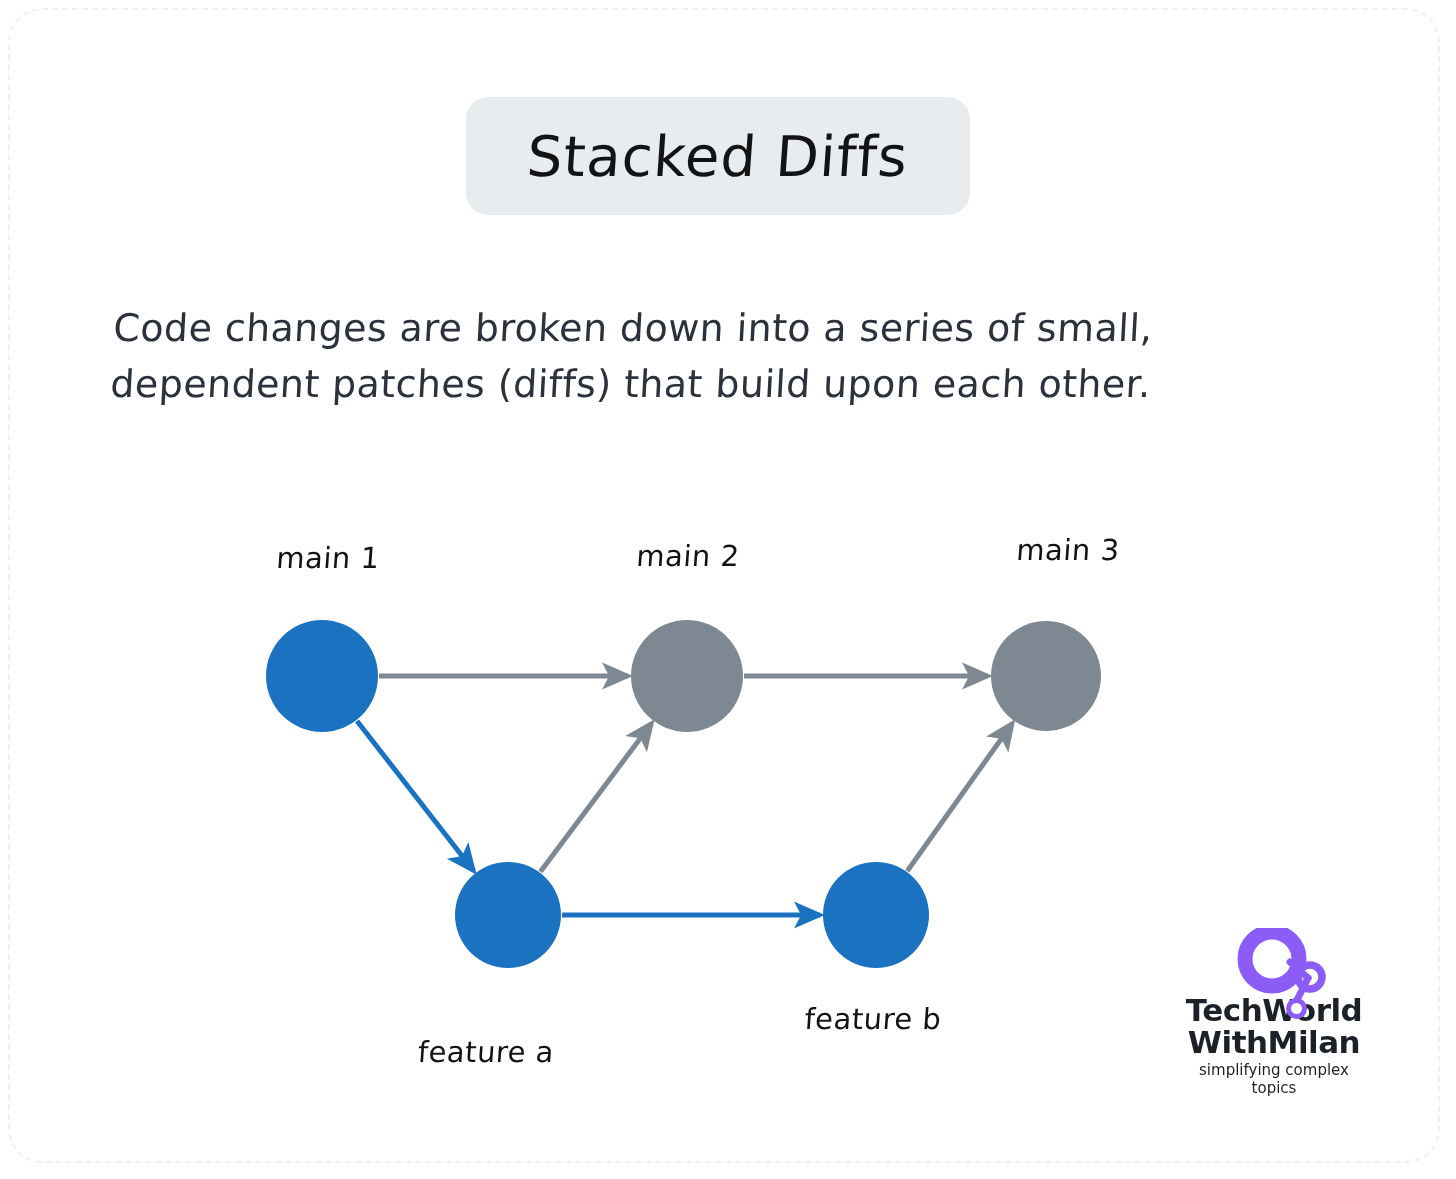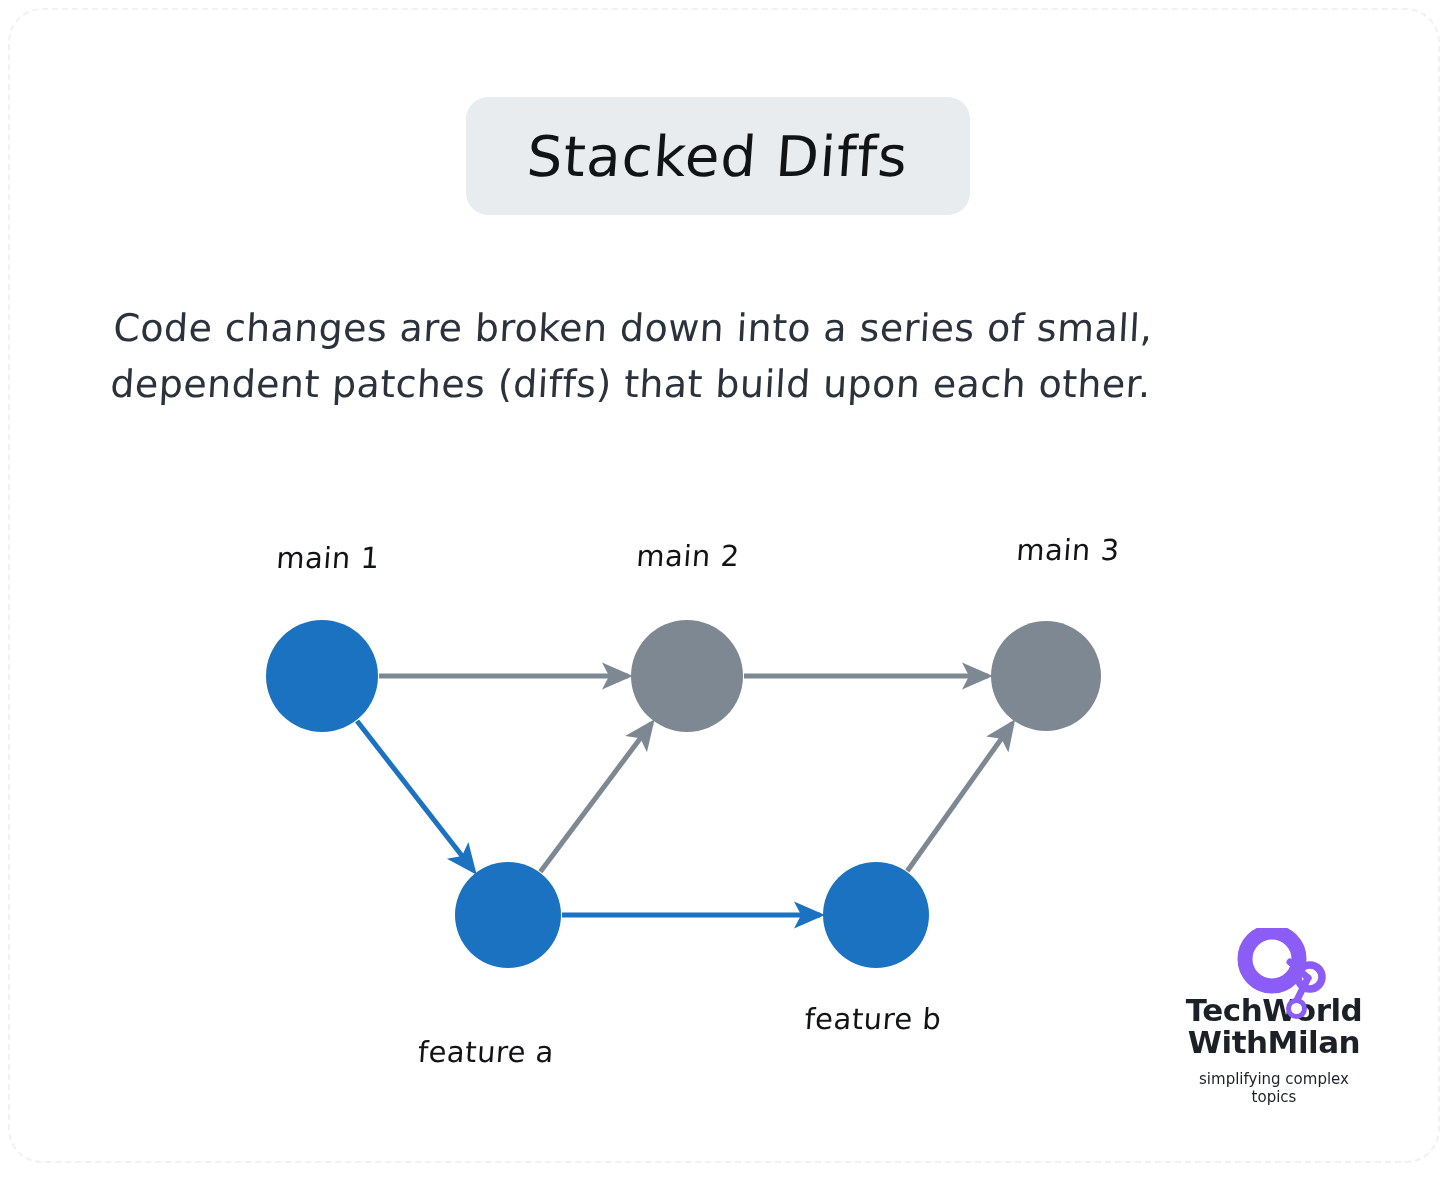--- a/index.html
+++ b/index.html
@@ -114,21 +114,21 @@
     line-height: 32px;
     color: #1c2128;
     letter-spacing: -0.5px;
     position: relative;
   }
   .logo-tagline {
     font-family: "DejaVu Sans", sans-serif;
     font-size: 15px;
     color: #1c2128;
     letter-spacing: 0px;
-    margin-top: 12px;
+    margin-top: 3px;
   }
   
   #logo-o-ring {
     position: absolute;
     left: 110px;
     top: 70px;
     width: 21px;
     height: 21px;
     border: 5px solid #8b5cf6;
     border-radius: 50%;

